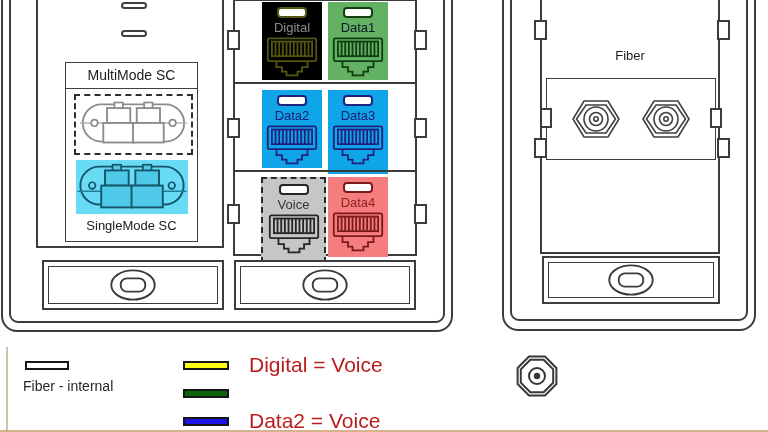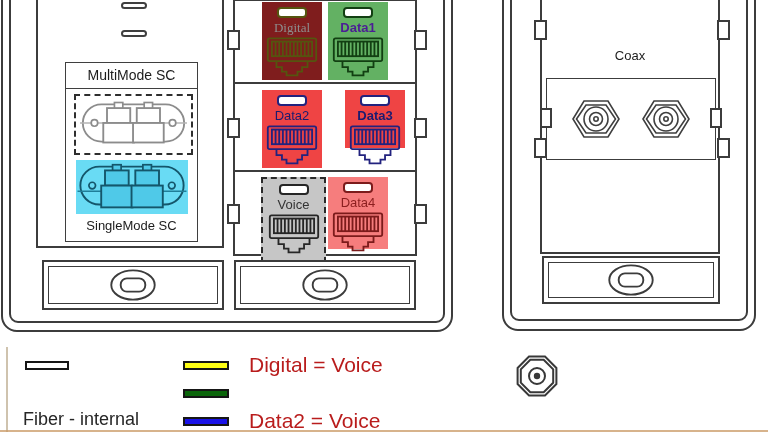--- a/index.html
+++ b/index.html
@@ -26,25 +26,25 @@
   .mm-conn{position:absolute;left:8px;top:31px;width:115px;height:57px;
            border:2px dashed #2e2e2e;}
   .sm-conn{position:absolute;left:10px;top:97px;width:112px;height:54px;
            background:#69dbf4;}
 
   
   .cell{position:absolute;text-align:center;}
   .cell .slot{width:26px;height:7px;margin:5px auto 0 auto;border-color:currentColor;}
   .cell-label{font-size:13px;line-height:15px;margin-top:2px;}
   .jack{display:block;width:52px;height:42px;margin:2px auto 0 auto;}
-  .c-digital{background:#7f1d1d;color:#55550f;font-family:Liberation Serif, serif;}
+  .c-digital{background:#000000;color:#55550f;}
   .c-digital .cell-label{color:#8e8e8e;}
   .c-data1{background:#63b163;color:#123f12;}
-  .c-data1 .cell-label{color:#4c1d95;font-weight:bold;}
-  .c-data23{background:#ef4444;color:#22227e;}
+  .c-data1 .cell-label{color:#0f172a;}
+  .c-data23{background:#0ea5e9;color:#22227e;}
   .c-data23 .cell-label{color:#1b1b70;}
   .c-analog{background:#c6c6c6;color:#262626;border:2.5px dashed #2a2a2a;}
   .c-analog .cell-label{color:#333;}
   .c-data4{background:#f67d7d;color:#7c1b1b;}
   .c-data4 .cell-label{color:#8c1f1f;}
 
   .sep{position:absolute;left:0;width:100%;border-top:2px solid #3c3c3c;}
   .tab{position:absolute;width:9px;height:16px;border:2px solid #3c3c3c;background:#fff;}
 
   
@@ -54,21 +54,21 @@
 
   
   .coax-title{position:absolute;left:0;top:72px;width:100%;text-align:center;
               font-size:13px;color:#1c1c1c;}
   .coax-box{position:absolute;left:4px;top:102px;width:168px;height:80px;
             border:1.5px solid #3c3c3c;display:flex;align-items:center;
             justify-content:center;gap:22px;}
 
   
   .swatch{border:2.5px solid #161616;}
-  .leg-small{font-size:18px;color:#262626;margin-top:31px;}
+  .leg-small{font-size:14px;color:#262626;}
   .leg-big{font-size:21px;color:#b91c1c;}
 
   .artifact-bottom{background:#c99a66;opacity:.75;}
   .artifact-left{background:#cfc3ae;}
 </style>
 </head>
 <body>
 
 <svg width="0" height="0" style="position:absolute">
   <defs>
@@ -177,38 +177,38 @@
 
     <div class="sep" style="top:81px;"></div>
 
     <div class="cell c-data23" style="left:27px;top:89px;width:60px;height:78px;">
       <div class="slot"></div>
       <div class="cell-label">Data2</div>
       <svg class="jack">
           <use href="#sym-jack"></use>
         </svg>
     </div>
-    <div class="cell c-data23" style="left:110px;top:89px;width:60px;height:58px;font-weight:bold;">
+    <div class="cell c-data23" style="left:93px;top:89px;width:60px;height:84px;">
       <div class="slot"></div>
       <div class="cell-label">Data3</div>
       <svg class="jack">
           <use href="#sym-jack"></use>
         </svg>
     </div>
 
     <div class="sep" style="top:169px;"></div>
 
     <div class="cell c-analog" style="left:26px;top:176px;width:61px;height:82px;">
       <div class="slot"></div>
       <div class="cell-label">Voice</div>
       <svg class="jack">
           <use href="#sym-jack"></use>
         </svg>
     </div>
-    <div class="cell c-data4" style="left:93px;top:176px;width:60px;height:72px;">
+    <div class="cell c-data4" style="left:93px;top:176px;width:60px;height:80px;">
       <div class="slot"></div>
       <div class="cell-label">Data4</div>
       <svg class="jack">
           <use href="#sym-jack"></use>
         </svg>
     </div>
 
     <div class="tab" style="left:-8px;top:29px;"></div>
     <div class="tab" style="left:-8px;top:117px;"></div>
     <div class="tab" style="left:-8px;top:203px;"></div>
@@ -222,21 +222,21 @@
       <svg width="50" height="34">
           <use href="#sym-oval"></use>
         </svg>
     </div>
   </div>
 
   <div class="abs plate-outer" style="left:502px;top:-40px;width:254px;height:371px;"></div>
   <div class="abs plate-inner" style="left:510px;top:-32px;width:238px;height:353px;"></div>
 
   <div class="abs module" style="left:540px;top:-26px;width:180px;height:280px;">
-    <div class="coax-title">Coax</div>
+    <div class="coax-title">Fiber</div>
 
     <div class="coax-box">
       <svg width="48" height="40">
           <use href="#sym-hex"></use>
         </svg>
       <svg width="48" height="40">
           <use href="#sym-hex"></use>
         </svg>
       <div class="tab" style="left:-7px;top:29px;width:8px;"></div>
       <div class="tab" style="right:-7px;top:29px;width:8px;"></div>

